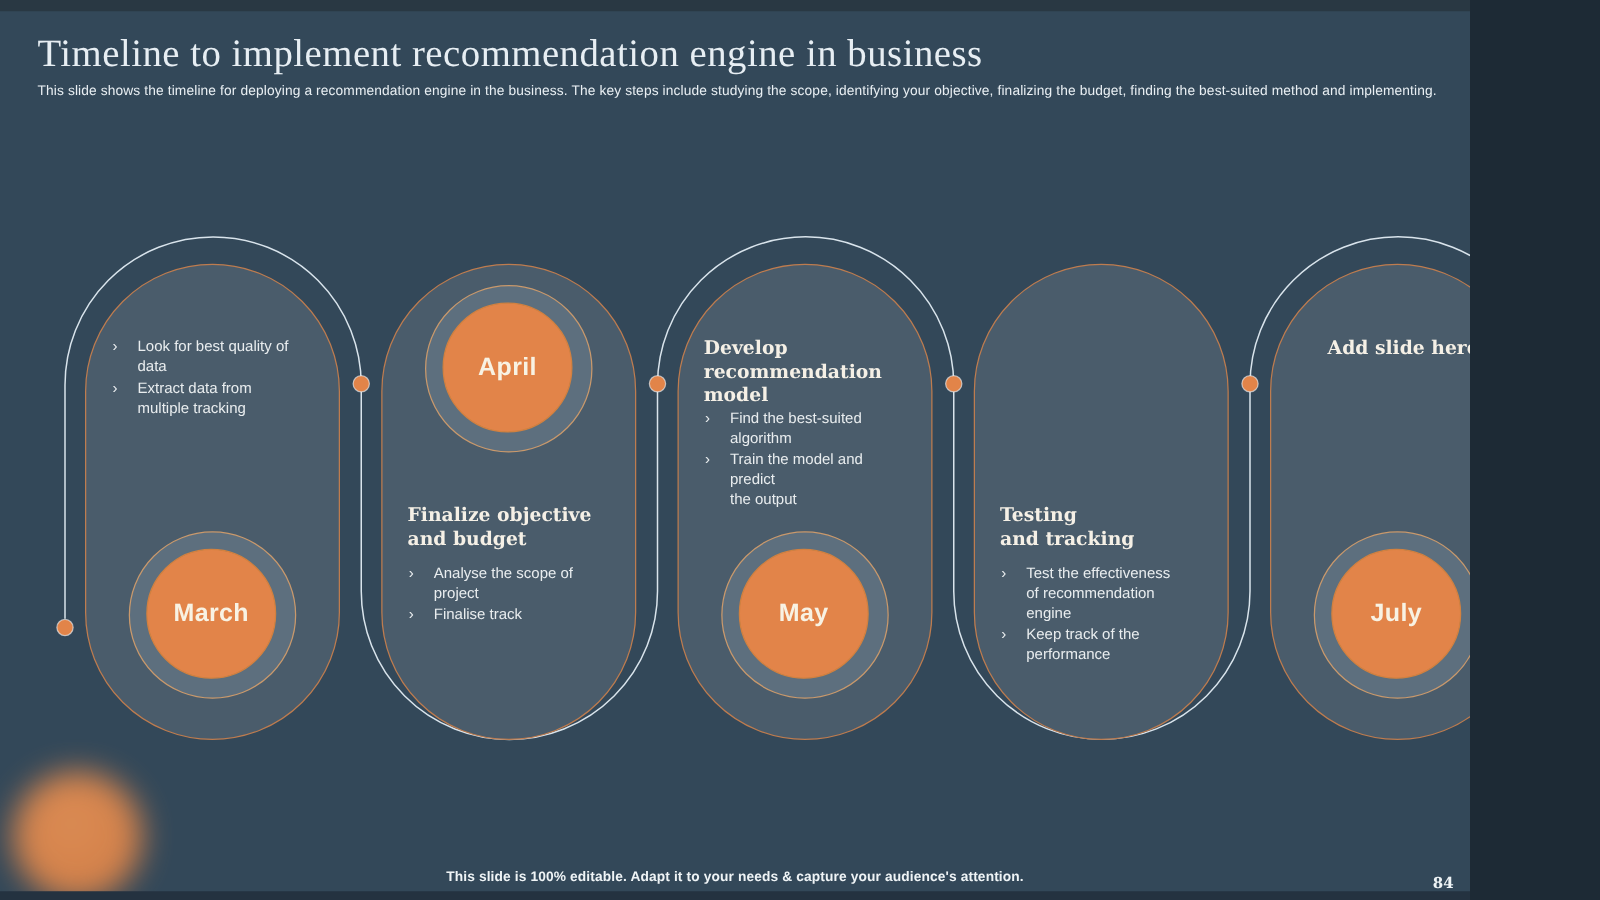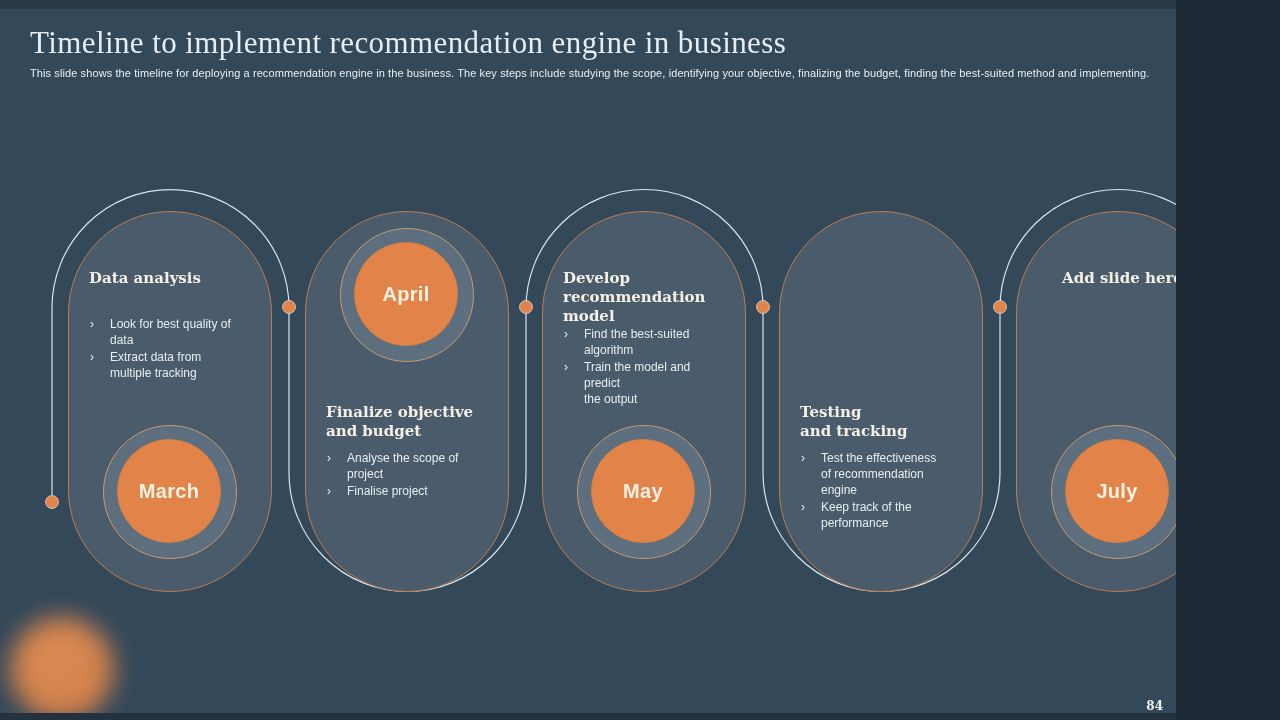--- a/index.html
+++ b/index.html
@@ -98,42 +98,41 @@
   </svg>
 
   <div id="capsules">
       <div class="capsule circle-bottom" style="left: 68px;">
     <div class="ring">
       <div class="month-circle">
         <span class="month">March</span>
       </div>
     </div>
     <div class="text-block">
-      <div class="heading">Data analysis</div>
       <ul class="bullets">
             <li><span class="marker">›</span><span>Look for best quality of
 data</span></li>
             <li><span class="marker">›</span><span>Extract data from
 multiple tracking</span></li>
           </ul>
     </div>
   </div>
       <div class="capsule circle-top" style="left: 305px;">
     <div class="ring">
       <div class="month-circle">
         <span class="month">April</span>
       </div>
     </div>
     <div class="text-block">
       <div class="heading">Finalize objective
 and budget</div>
       <ul class="bullets">
             <li><span class="marker">›</span><span>Analyse the scope of
 project</span></li>
-            <li><span class="marker">›</span><span>Finalise project</span></li>
+            <li><span class="marker">›</span><span>Finalise track</span></li>
           </ul>
     </div>
   </div>
       <div class="capsule circle-bottom" style="left: 542px;">
     <div class="ring">
       <div class="month-circle">
         <span class="month">May</span>
       </div>
     </div>
     <div class="text-block">
@@ -168,15 +167,16 @@
       </div>
     </div>
     <div class="text-block">
       <div class="heading heading--center">Add slide here</div>
       <ul class="bullets"></ul>
     </div>
   </div>
     </div>
 
   <div class="blob"></div>
+  <p class="footer">This slide is 100% editable. Adapt it to your needs &amp; capture your audience's attention.</p>
   <div class="pagenum">84</div>
   <div class="bottombar"></div>
 </div>
 
 </body></html>

